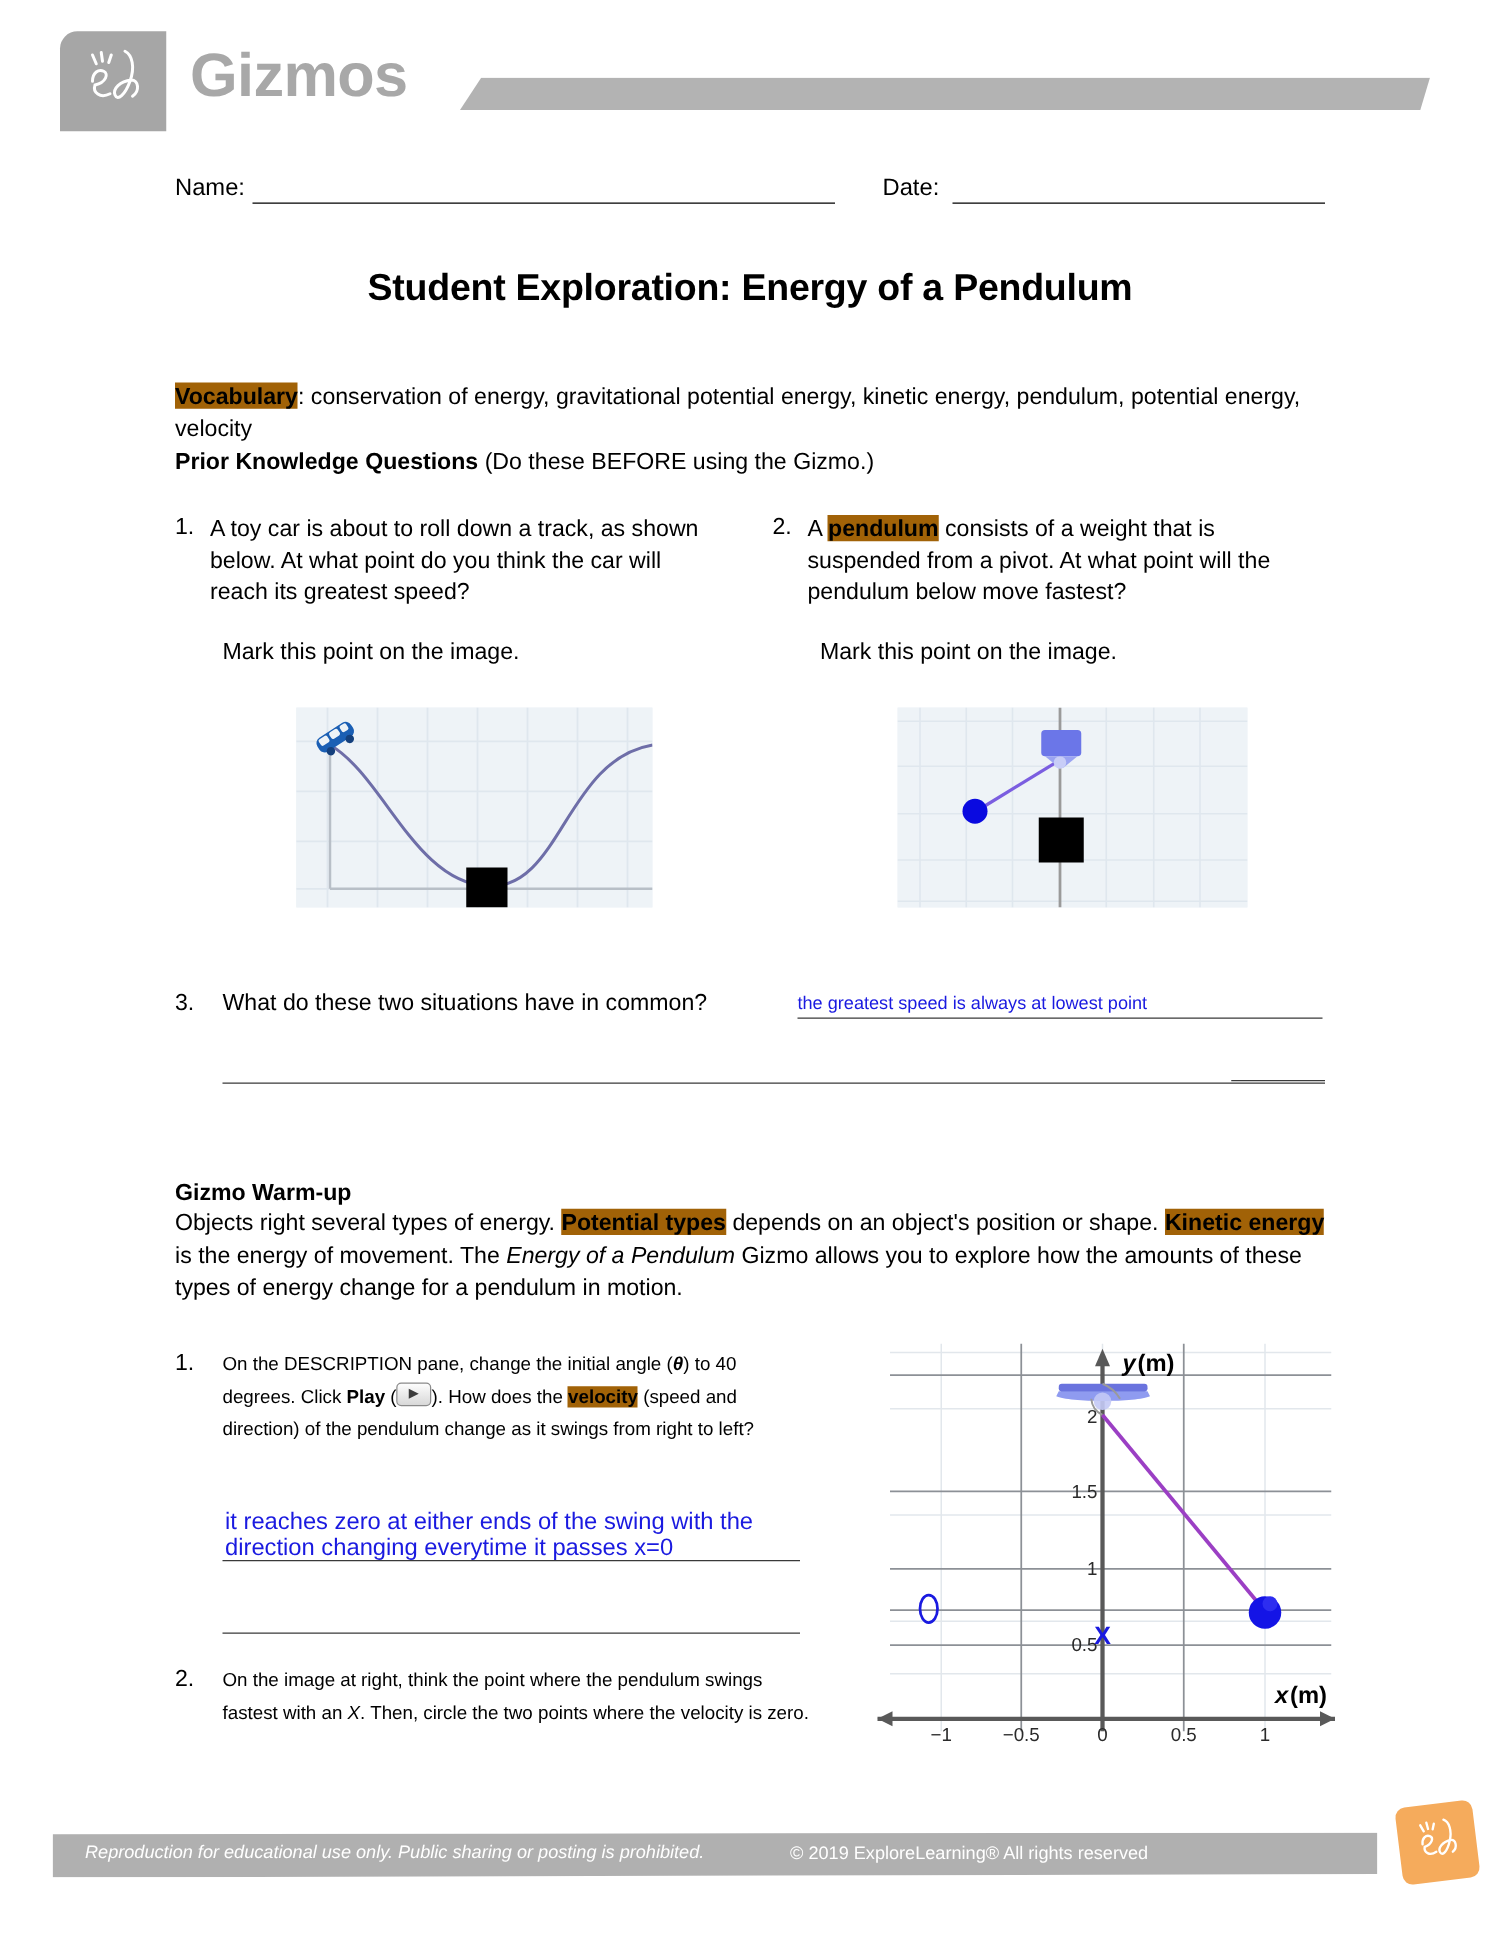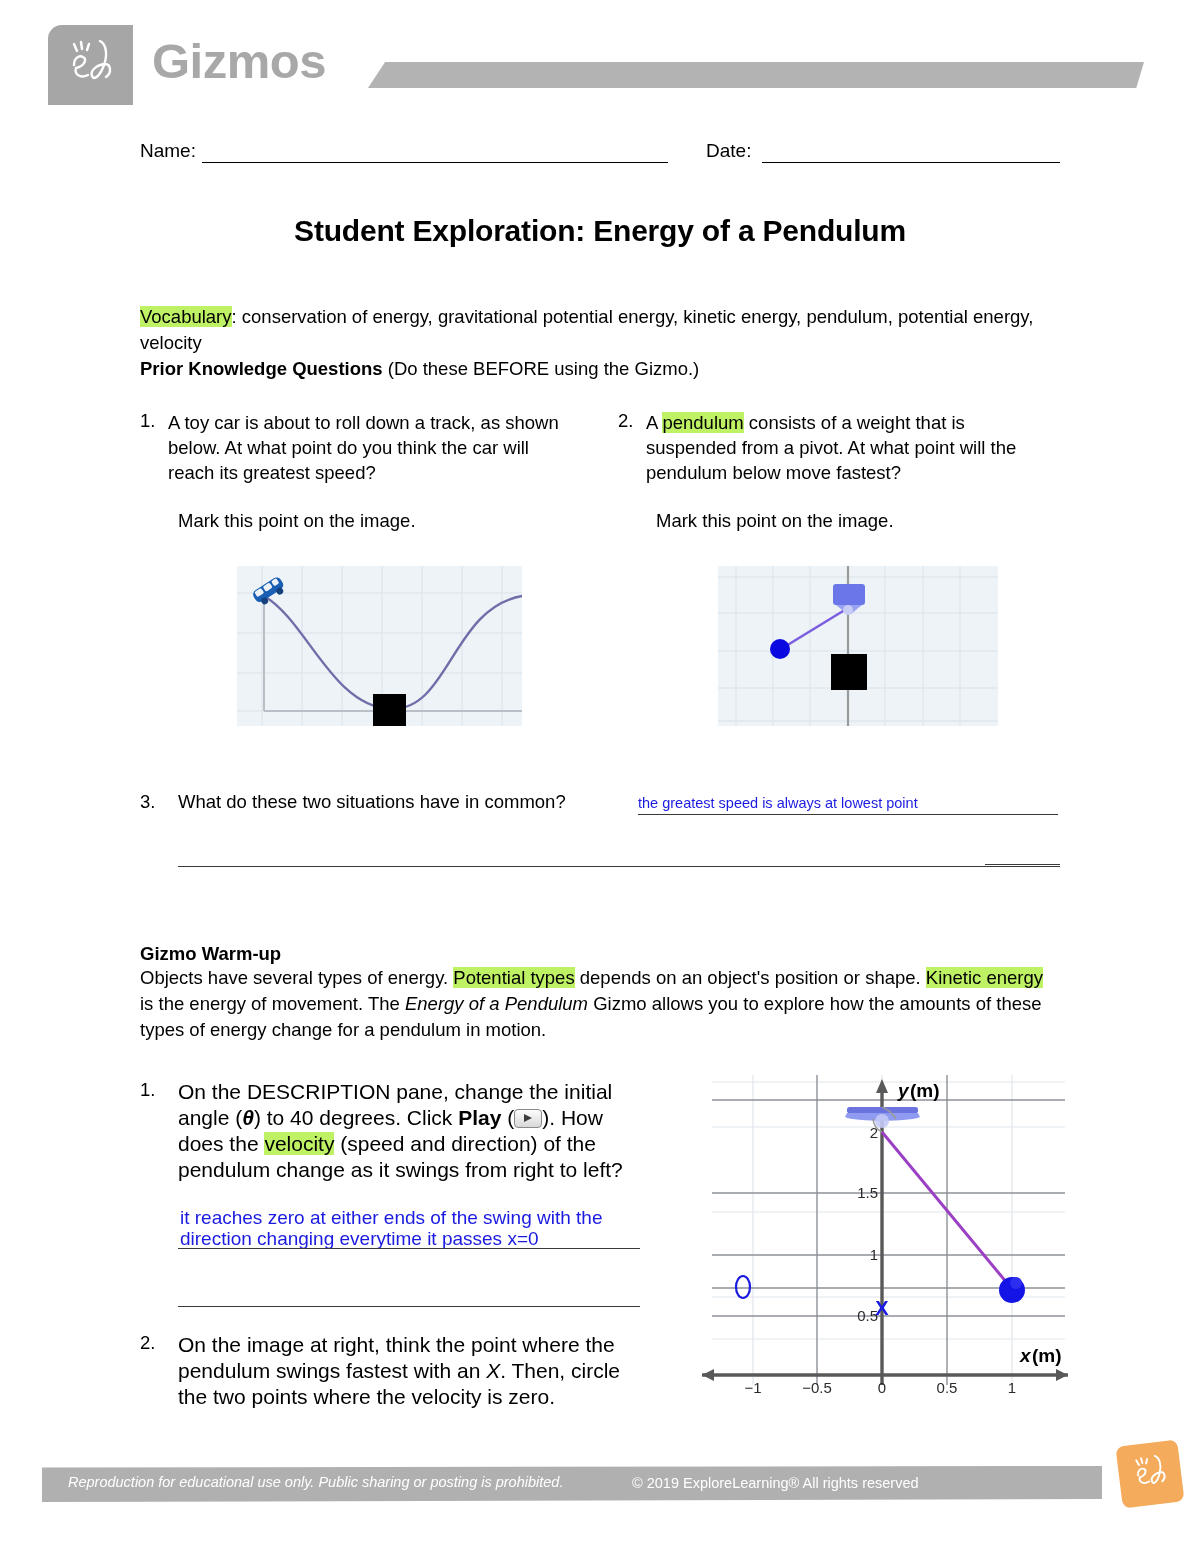--- a/index.html
+++ b/index.html
@@ -94,22 +94,22 @@
     letter-spacing: -0.2px;
   }
 
   p.para {
     margin: 0;
     font-size: 18.5px;
     line-height: 26px;
   }
   .vocab-block { margin-top: 56px; }
   .hl {
-    background: #bef264;
-    font-weight: normal;
+    background: #a16207;
+    font-weight: bold;
   }
   .b { font-weight: bold; }
   .i { font-style: italic; }
 
   .prior-head {
     margin-top: 50px;
     font-size: 18.5px;
   }
 
   
@@ -191,21 +191,21 @@
   .warmup-body { font-size: 18.5px; line-height: 27px; margin-top: 2px; }
 
   
   .lower {
     position: relative;
     margin-top: 36px;
     height: 330px;
   }
   .lcol { position: absolute; left: 0; top: 0; width: 510px; }
   .l-qnum { position: absolute; left: 0; top: 0; font-size: 18.5px; }
-  .l-qtext { margin-left: 38px; font-size: 21px; line-height: 26px; }
+  .l-qtext { margin-left: 38px; font-size: 15px; line-height: 26px; }
   .playbtn {
     display: inline-block;
     width: 26px; height: 17px;
     border: 1px solid #8a8a8a;
     border-radius: 4px;
     background: linear-gradient(#fdfdfd, #d8d8d8);
     vertical-align: -3px;
     position: relative;
   }
   .playbtn::after {
@@ -415,21 +415,21 @@
       <span class="q3num">3.</span>
       <span class="q3text">What do these two situations have in common?</span>
       <span class="ans-inline">the greatest speed is always at lowest point</span>
       <span class="rule-long"></span>
       <span class="rule-long2"></span>
     </div>
 
     <div class="warmup">
       <div class="warmup-head">Gizmo Warm-up</div>
       <p class="para warmup-body">
-        <span>Objects have several types of energy. </span><span class="hl">Potential types</span><span> depends on an object's position or shape. </span><span class="hl">Kinetic energy</span><span> is the energy of movement. The </span><span class="i">Energy of a Pendulum</span><span> Gizmo allows you to explore how the amounts of these types of energy change for a pendulum in motion.</span>
+        <span>Objects right several types of energy. </span><span class="hl">Potential types</span><span> depends on an object's position or shape. </span><span class="hl">Kinetic energy</span><span> is the energy of movement. The </span><span class="i">Energy of a Pendulum</span><span> Gizmo allows you to explore how the amounts of these types of energy change for a pendulum in motion.</span>
       </p>
     </div>
 
     <div class="lower">
       <div class="lcol">
         <span class="l-qnum">1.</span>
         <div class="l-qtext">
           <span>On the DESCRIPTION pane, change the initial angle (</span><span class="b i">θ</span><span>) to 40 degrees. Click </span><span class="b">Play</span><span> (</span><span class="playbtn"></span><span>). How does the </span><span class="hl">velocity</span><span> (speed and direction) of the pendulum change as it swings from right to left?</span>
         </div>
 

